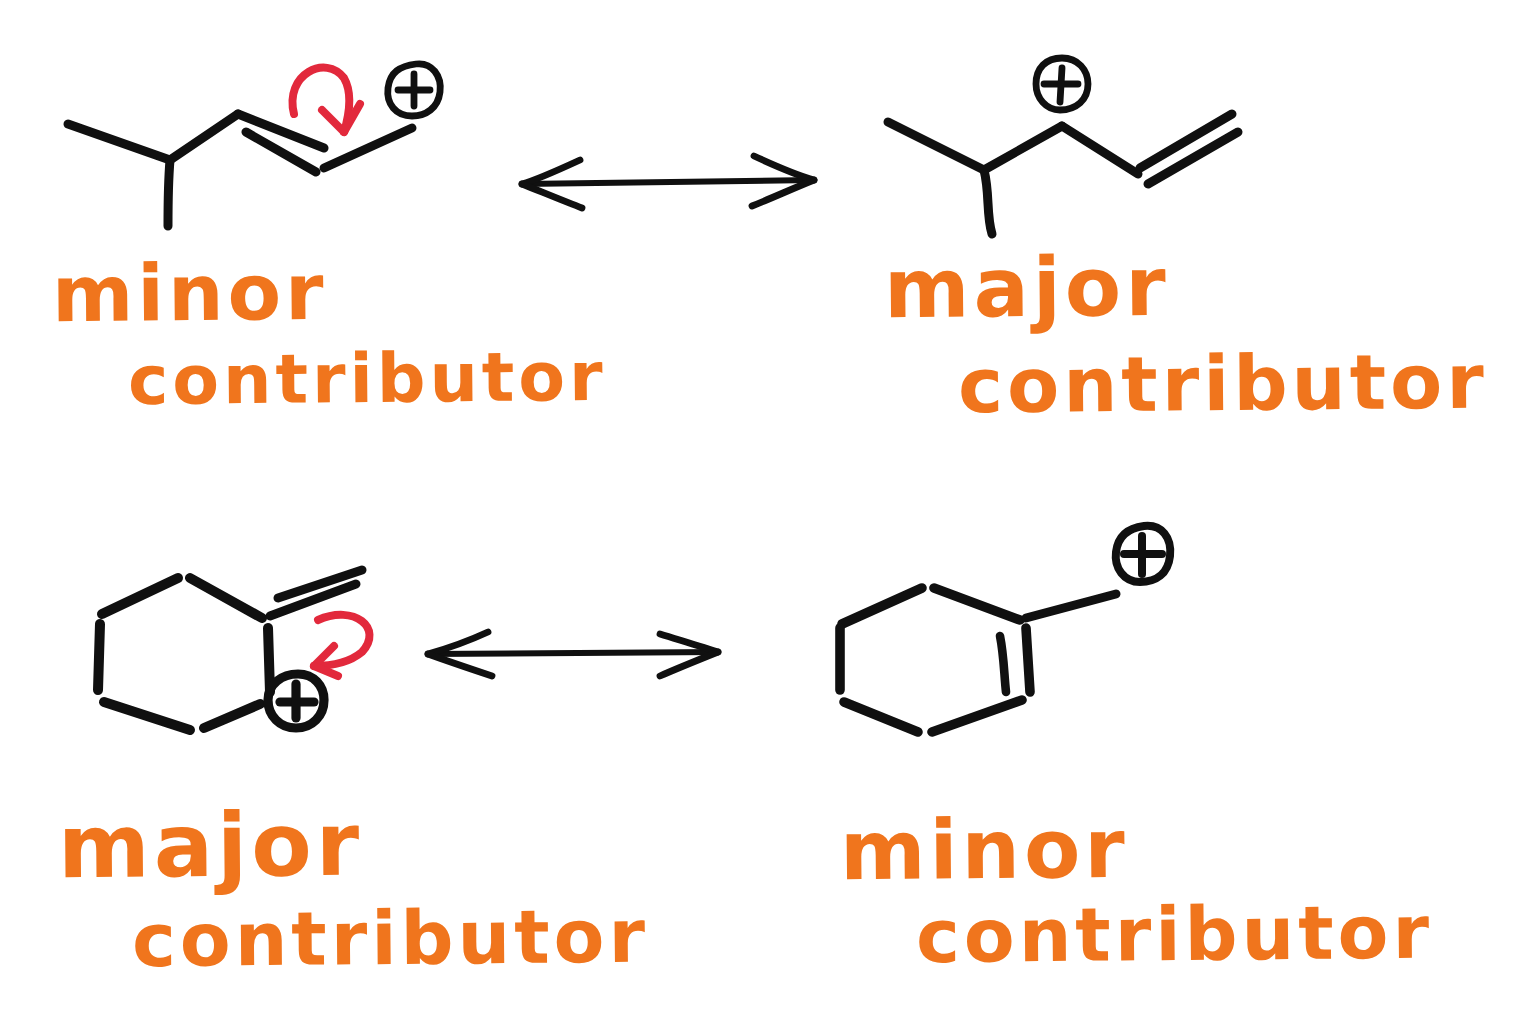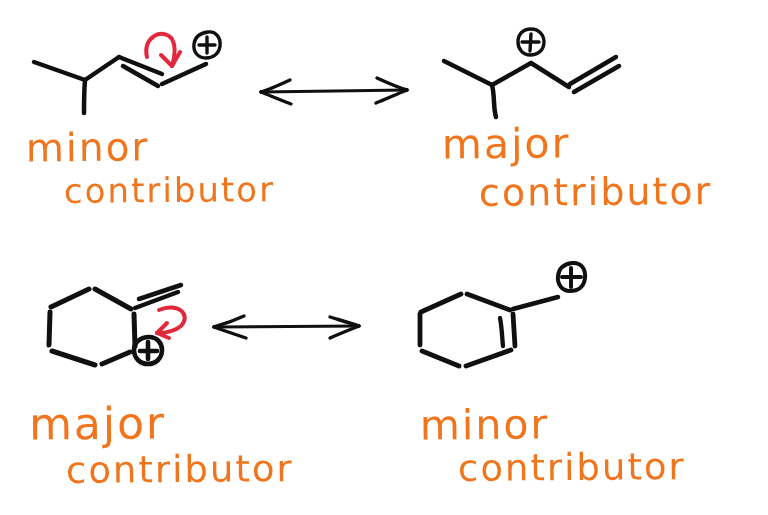--- a/index.html
+++ b/index.html
@@ -7,20 +7,21 @@
     padding: 0;
     background: var(--background, #ffffff);
   }
   .canvas {
     position: relative;
     width: 768px;
     height: 515px;
     background: var(--background, #ffffff);
     overflow: hidden;
     font-family: "DejaVu Sans", sans-serif;
+    font-weight: bold;
   }
   svg.drawing {
     position: absolute;
     left: 0;
     top: 0;
   }
   .hand-label {
     position: absolute;
     color: var(--label_orange, #F0751D);
     line-height: 1;

